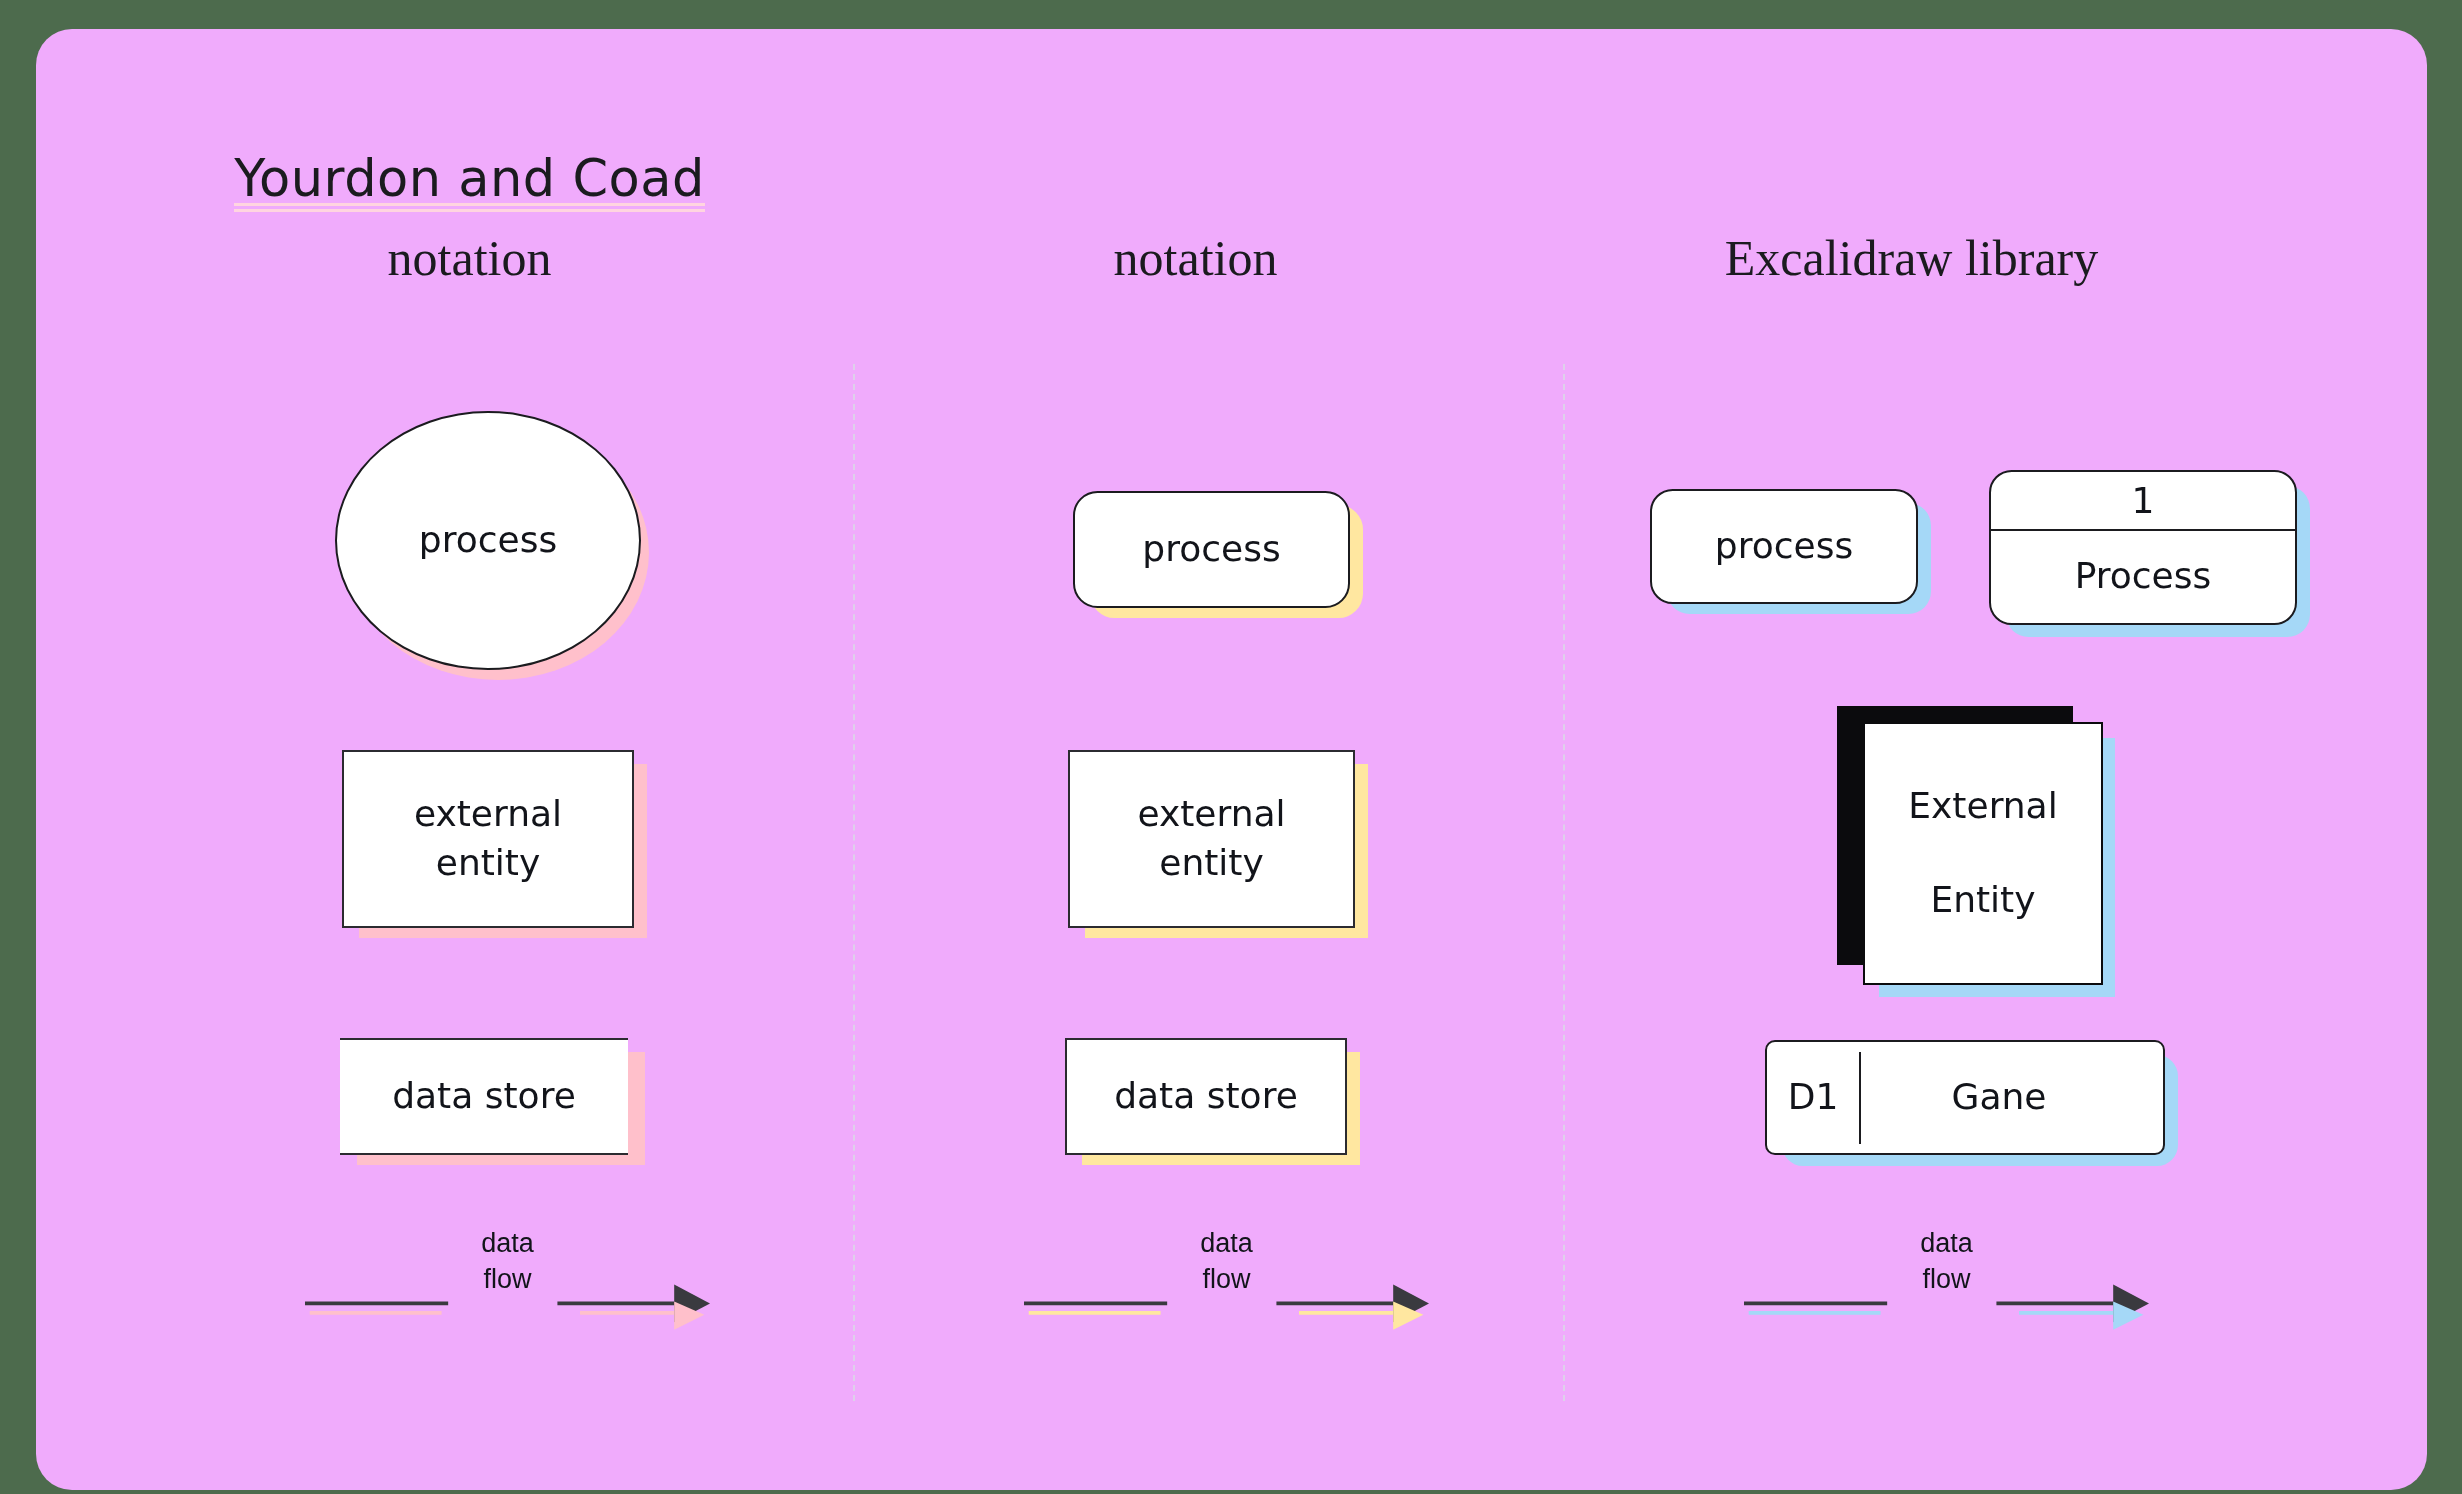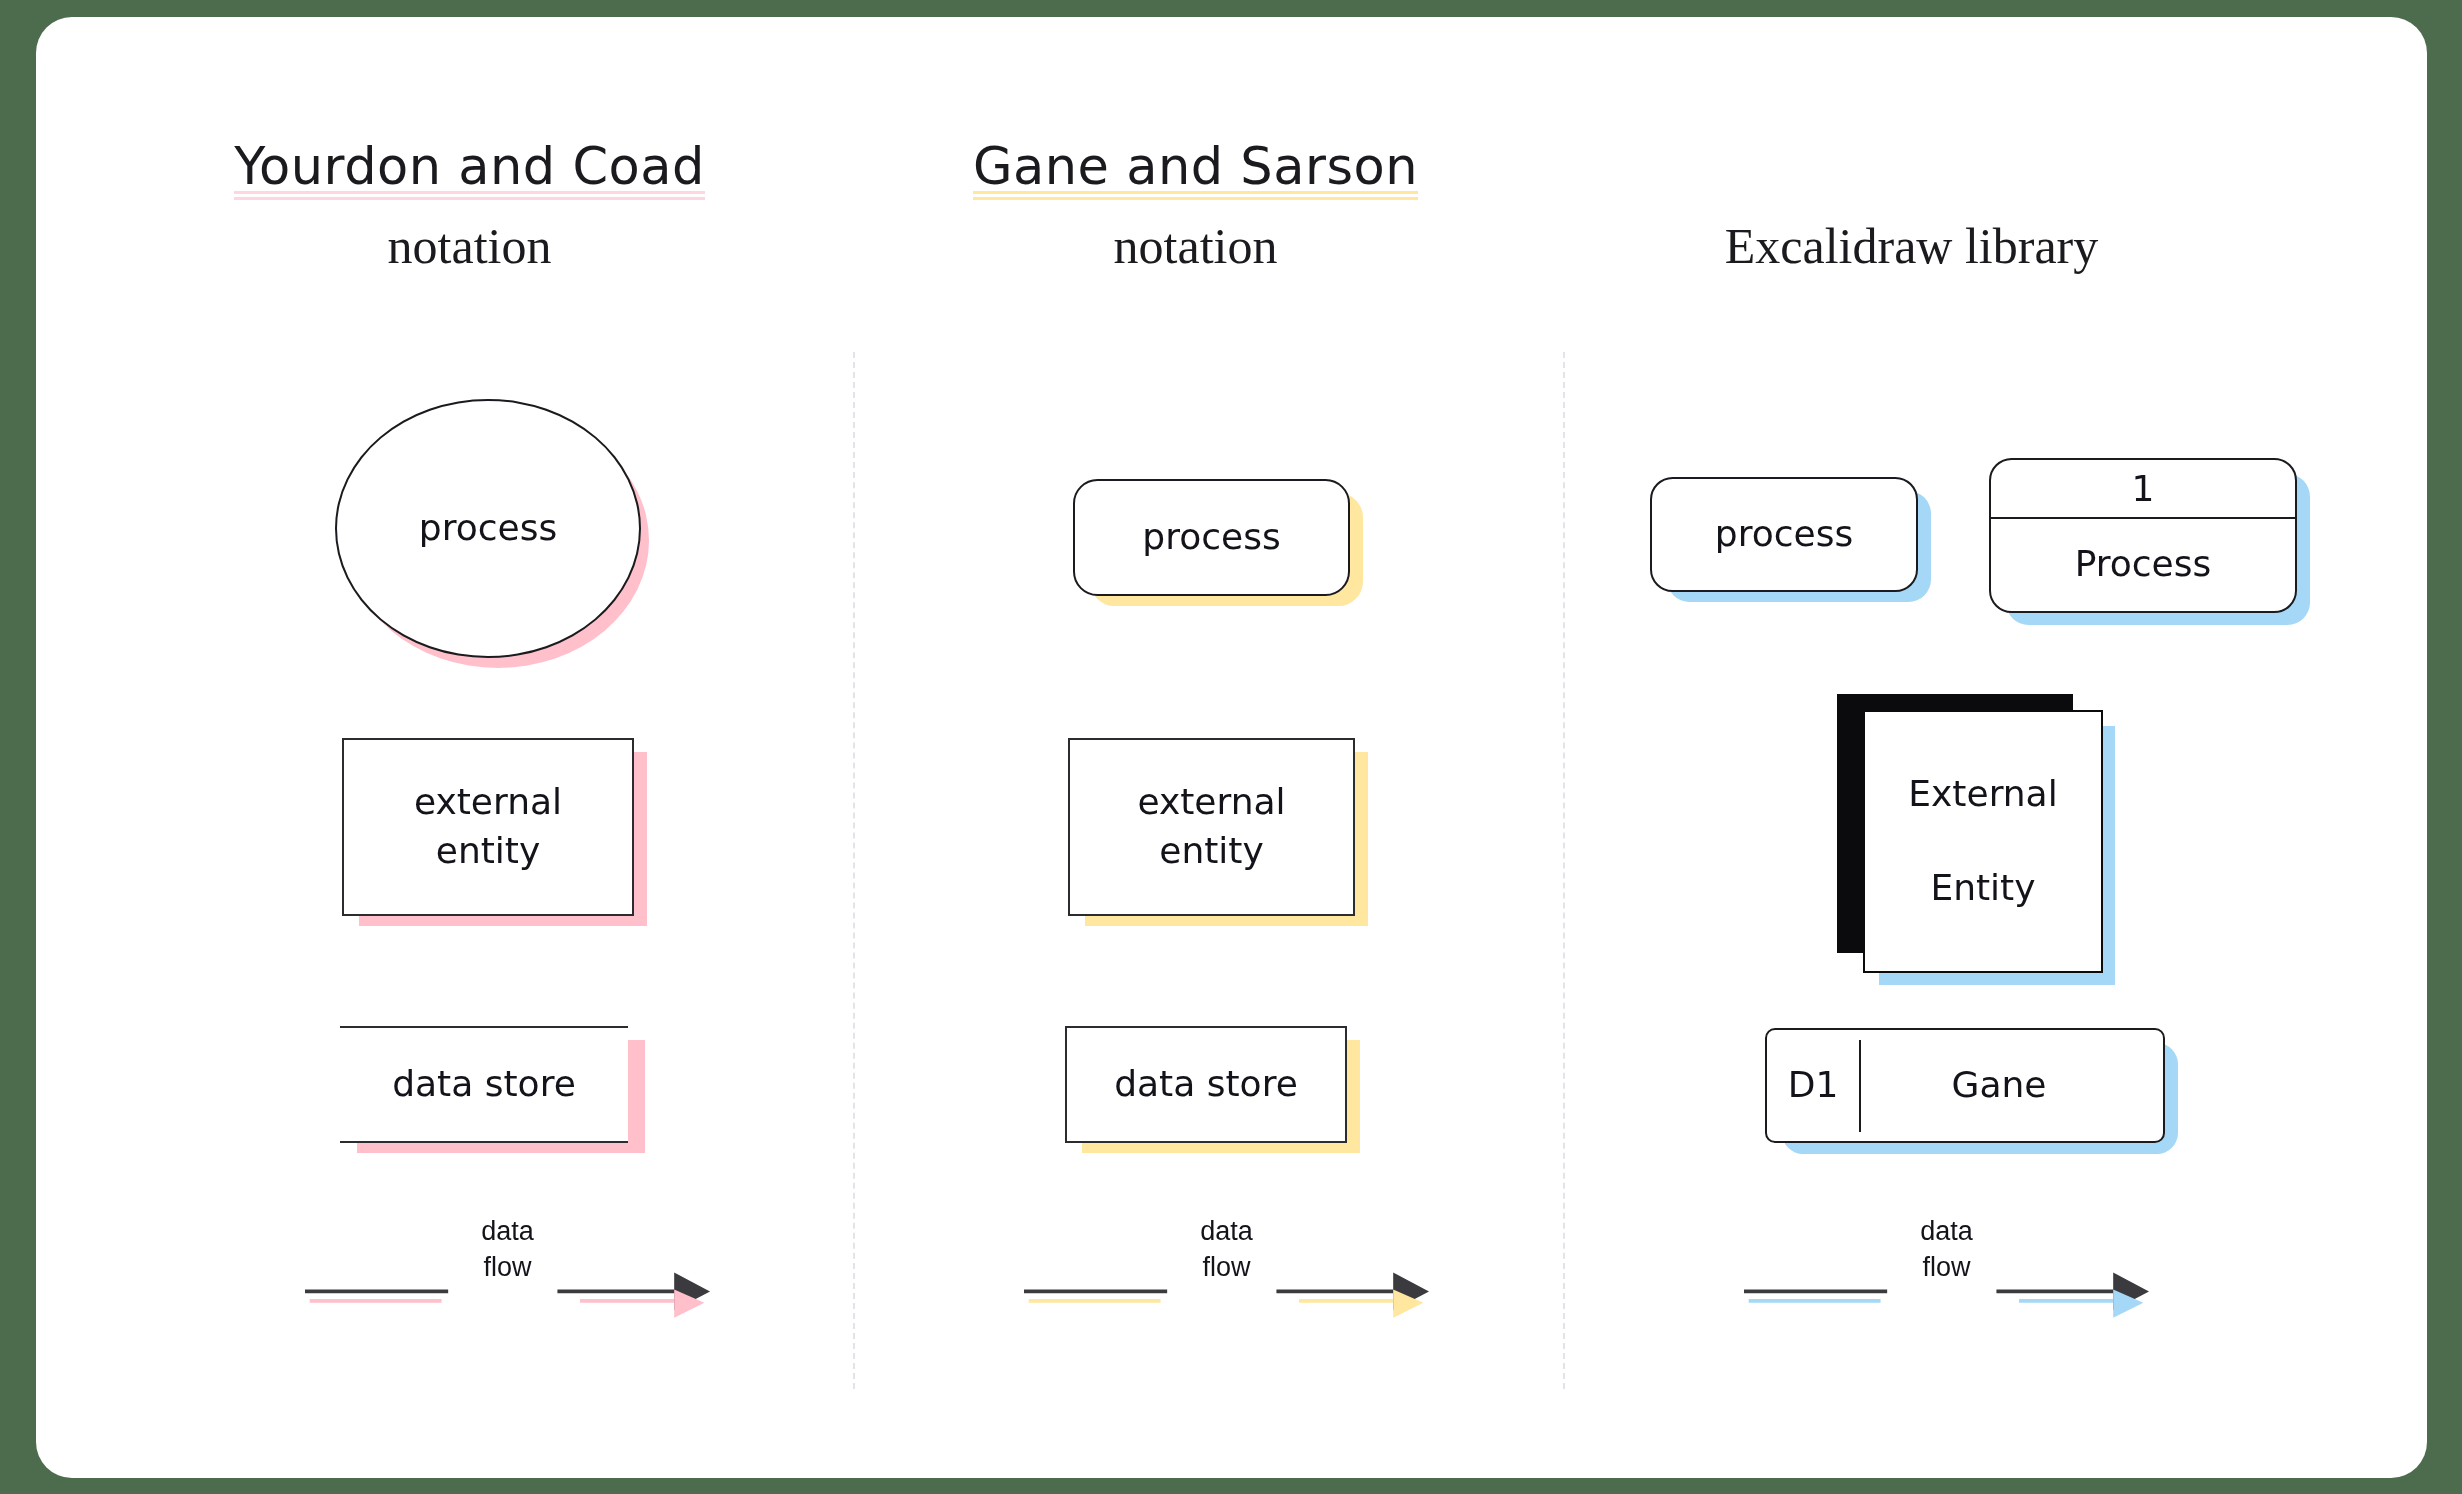--- a/index.html
+++ b/index.html
@@ -16,24 +16,24 @@
     position: relative;
     width: 2462px;
     height: 1494px;
     background: #4d6b4d;
     box-sizing: border-box;
   }
 
   #card {
     position: absolute;
     left: 36px;
-    top: 17px;
+    top: 29px;
     width: 2391px;
     height: 1461px;
-    background: #ffffff;
+    background: #f0abfc;
     border-radius: 36px;
     overflow: hidden;
   }
 
   
   .column {
     position: absolute;
     top: 0;
     width: 735px;
     height: 100%;
@@ -367,27 +367,20 @@
         <line x1="268" y1="82" x2="408" y2="82" stroke="#3a3a3f" stroke-width="4"></line>
         <line x1="292" y1="92" x2="400" y2="92" stroke="#ffc0cb" stroke-width="4"></line>
         <polygon points="392,62 430,82 392,102" fill="#3a3a3f"></polygon>
         <polygon points="392,80 424,94 392,110" fill="#ffc0cb"></polygon>
       </svg>
       <div class="flow-label">data
 flow</div>
     </div>
 
     <div class="column" id="col-2">
-      <div class="col-title-wrap">
-        <span class="col-title">
-          <span>Gane and Sarson</span>
-          <span class="rule-a" style="background:#ffe7a0;"></span>
-          <span class="rule-b" style="background:#ffe7a0;"></span>
-        </span>
-      </div>
       <div class="col-sub">notation</div>
     </div>
 
     <div class="c2-proc-shadow"></div>
     <div class="c2-proc">
       <span class="shape-label">process</span>
     </div>
 
     <div class="c2-ee-shadow"></div>
     <div class="c2-ee">

